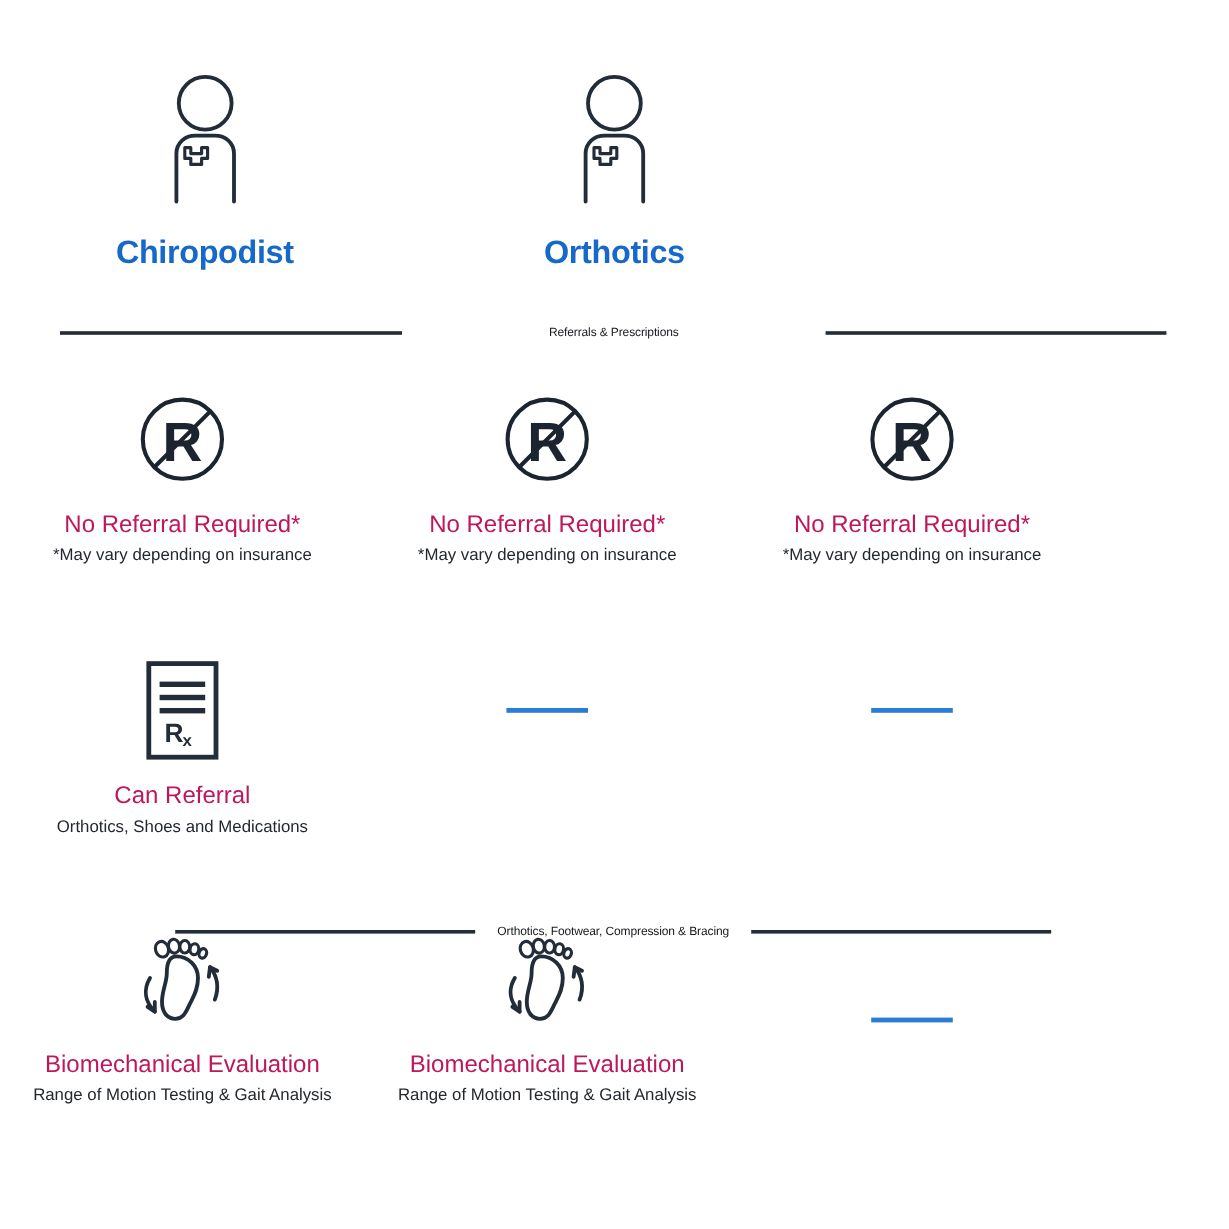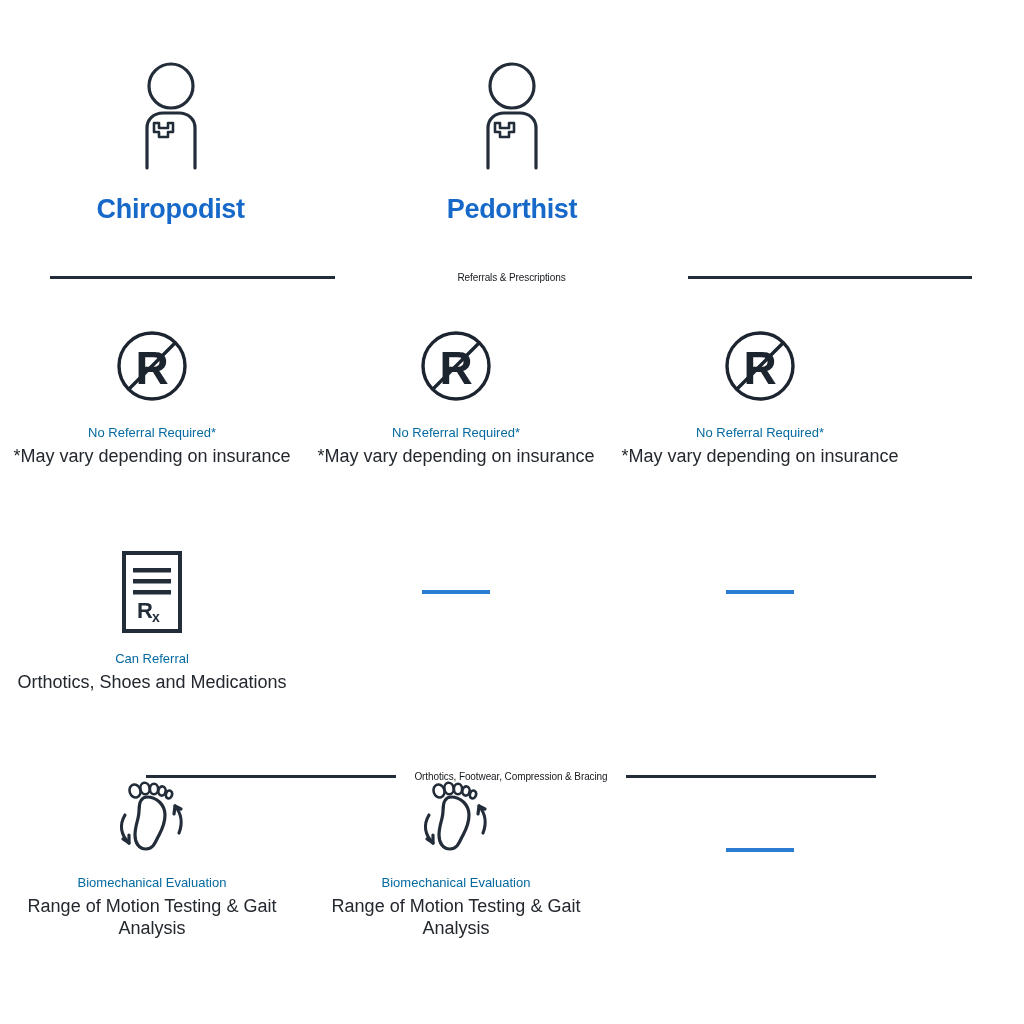--- a/index.html
+++ b/index.html
@@ -93,28 +93,28 @@
     width: 341.33px;
     box-sizing: border-box;
     display: flex;
     flex-direction: column;
     align-items: center;
     text-align: center;
   }
   .cell-icon { height: 88px; display: flex; align-items: center; justify-content: center; }
 
   .feat-title {
-    font-size: 13px;
-    color: #0369a1;
+    font-size: 20px;
+    color: #be185d;
     margin-top: 16px;
     line-height: 1.1;
     font-weight: normal;
   }
   .feat-sub {
-    font-size: 18px;
+    font-size: 14px;
     color: #23272e;
     margin-top: 6px;
     line-height: 1.2;
   }
 
   
   .na-dash {
     width: 68px;
     height: 4px;
     background: #2b7cd3;
@@ -153,21 +153,21 @@
     </div>
 
     <div class="col">
       <span class="person-icon">
         <svg width="80" height="110" viewBox="0 0 80 110" fill="none">
           <circle cx="40" cy="26" r="22" stroke="#232c39" stroke-width="3.2" fill="none"></circle>
           <path d="M16 108 V68 C16 59 23 53 32 53 H48 C57 53 64 59 64 68 V108" stroke="#232c39" stroke-width="3.2" fill="none" stroke-linecap="round"></path>
           <path d="M34 68 V63 H29 V72 H34 V77 H43 V72 H48 V63 H43 V68 Z" stroke="#232c39" stroke-width="2.6" fill="none" stroke-linejoin="round" transform="translate(-6,0)"></path>
         </svg>
       </span>
-      <div class="role-title">Pedorthist</div>
+      <div class="role-title">Orthotics</div>
     </div>
 
   </div>
 
   <div class="divider divider-1">
     <span class="rule rule-left"></span>
     <span class="sec-label">Referrals &amp; Prescriptions</span>
     <span class="rule rule-right"></span>
   </div>
 

